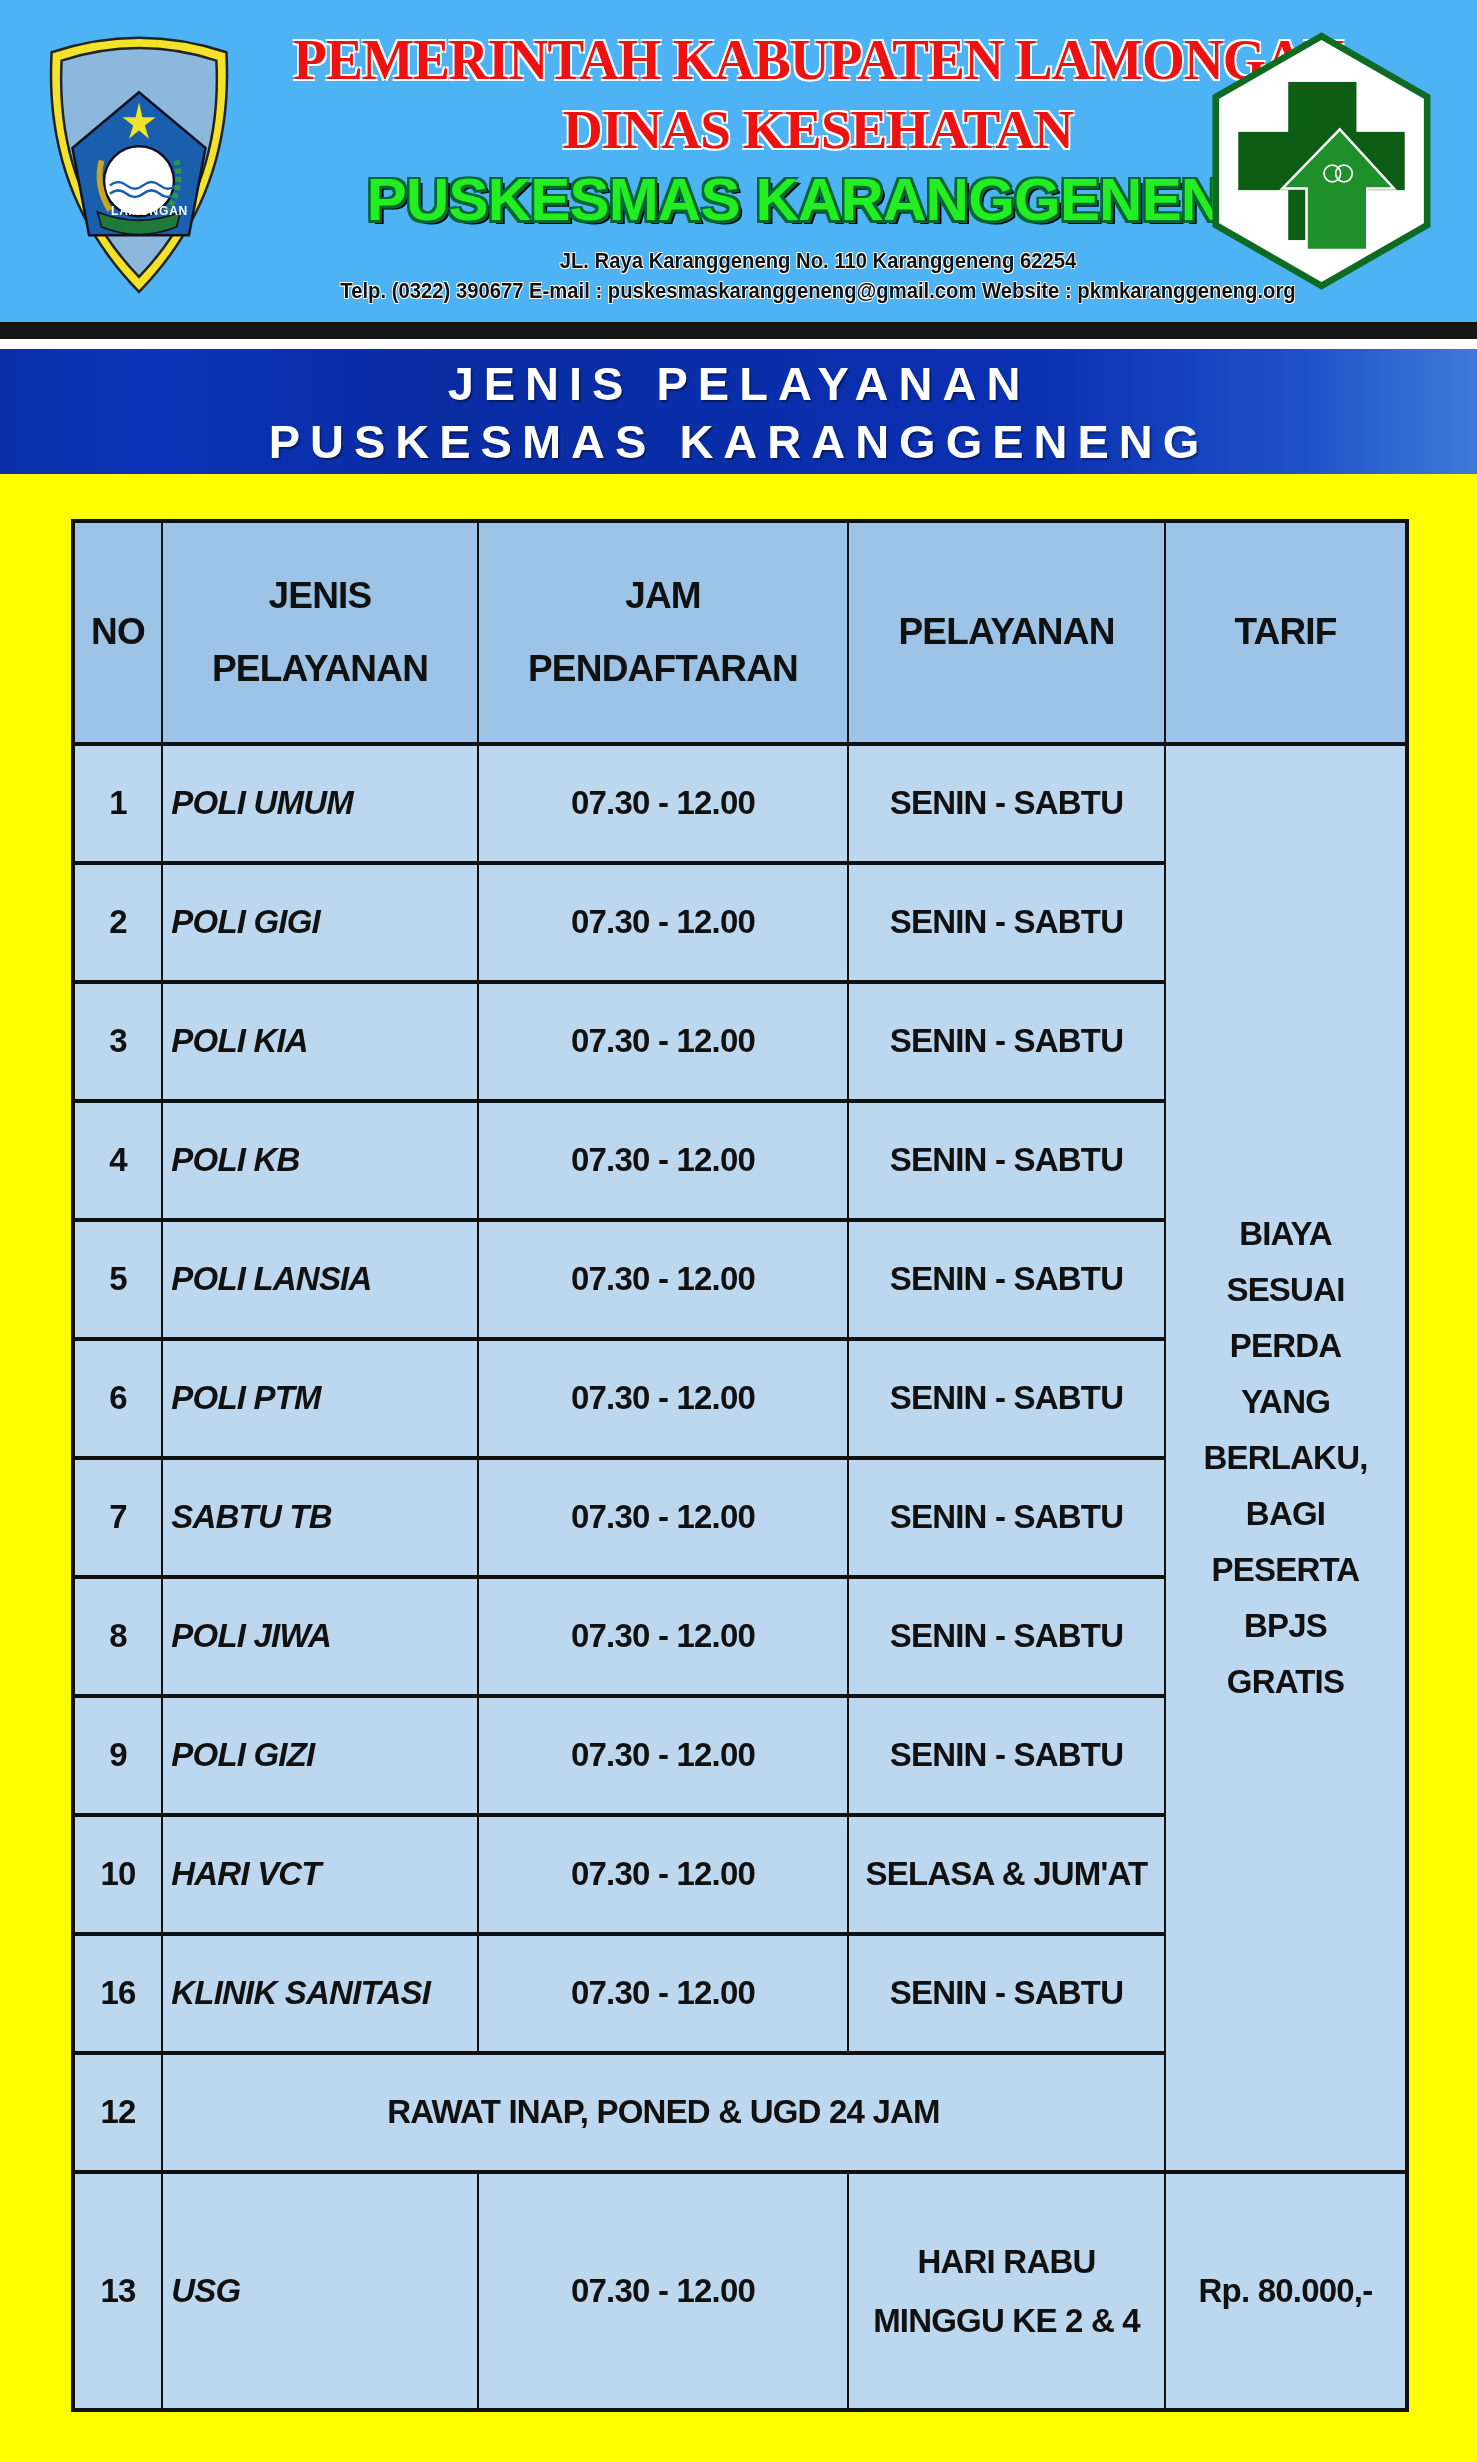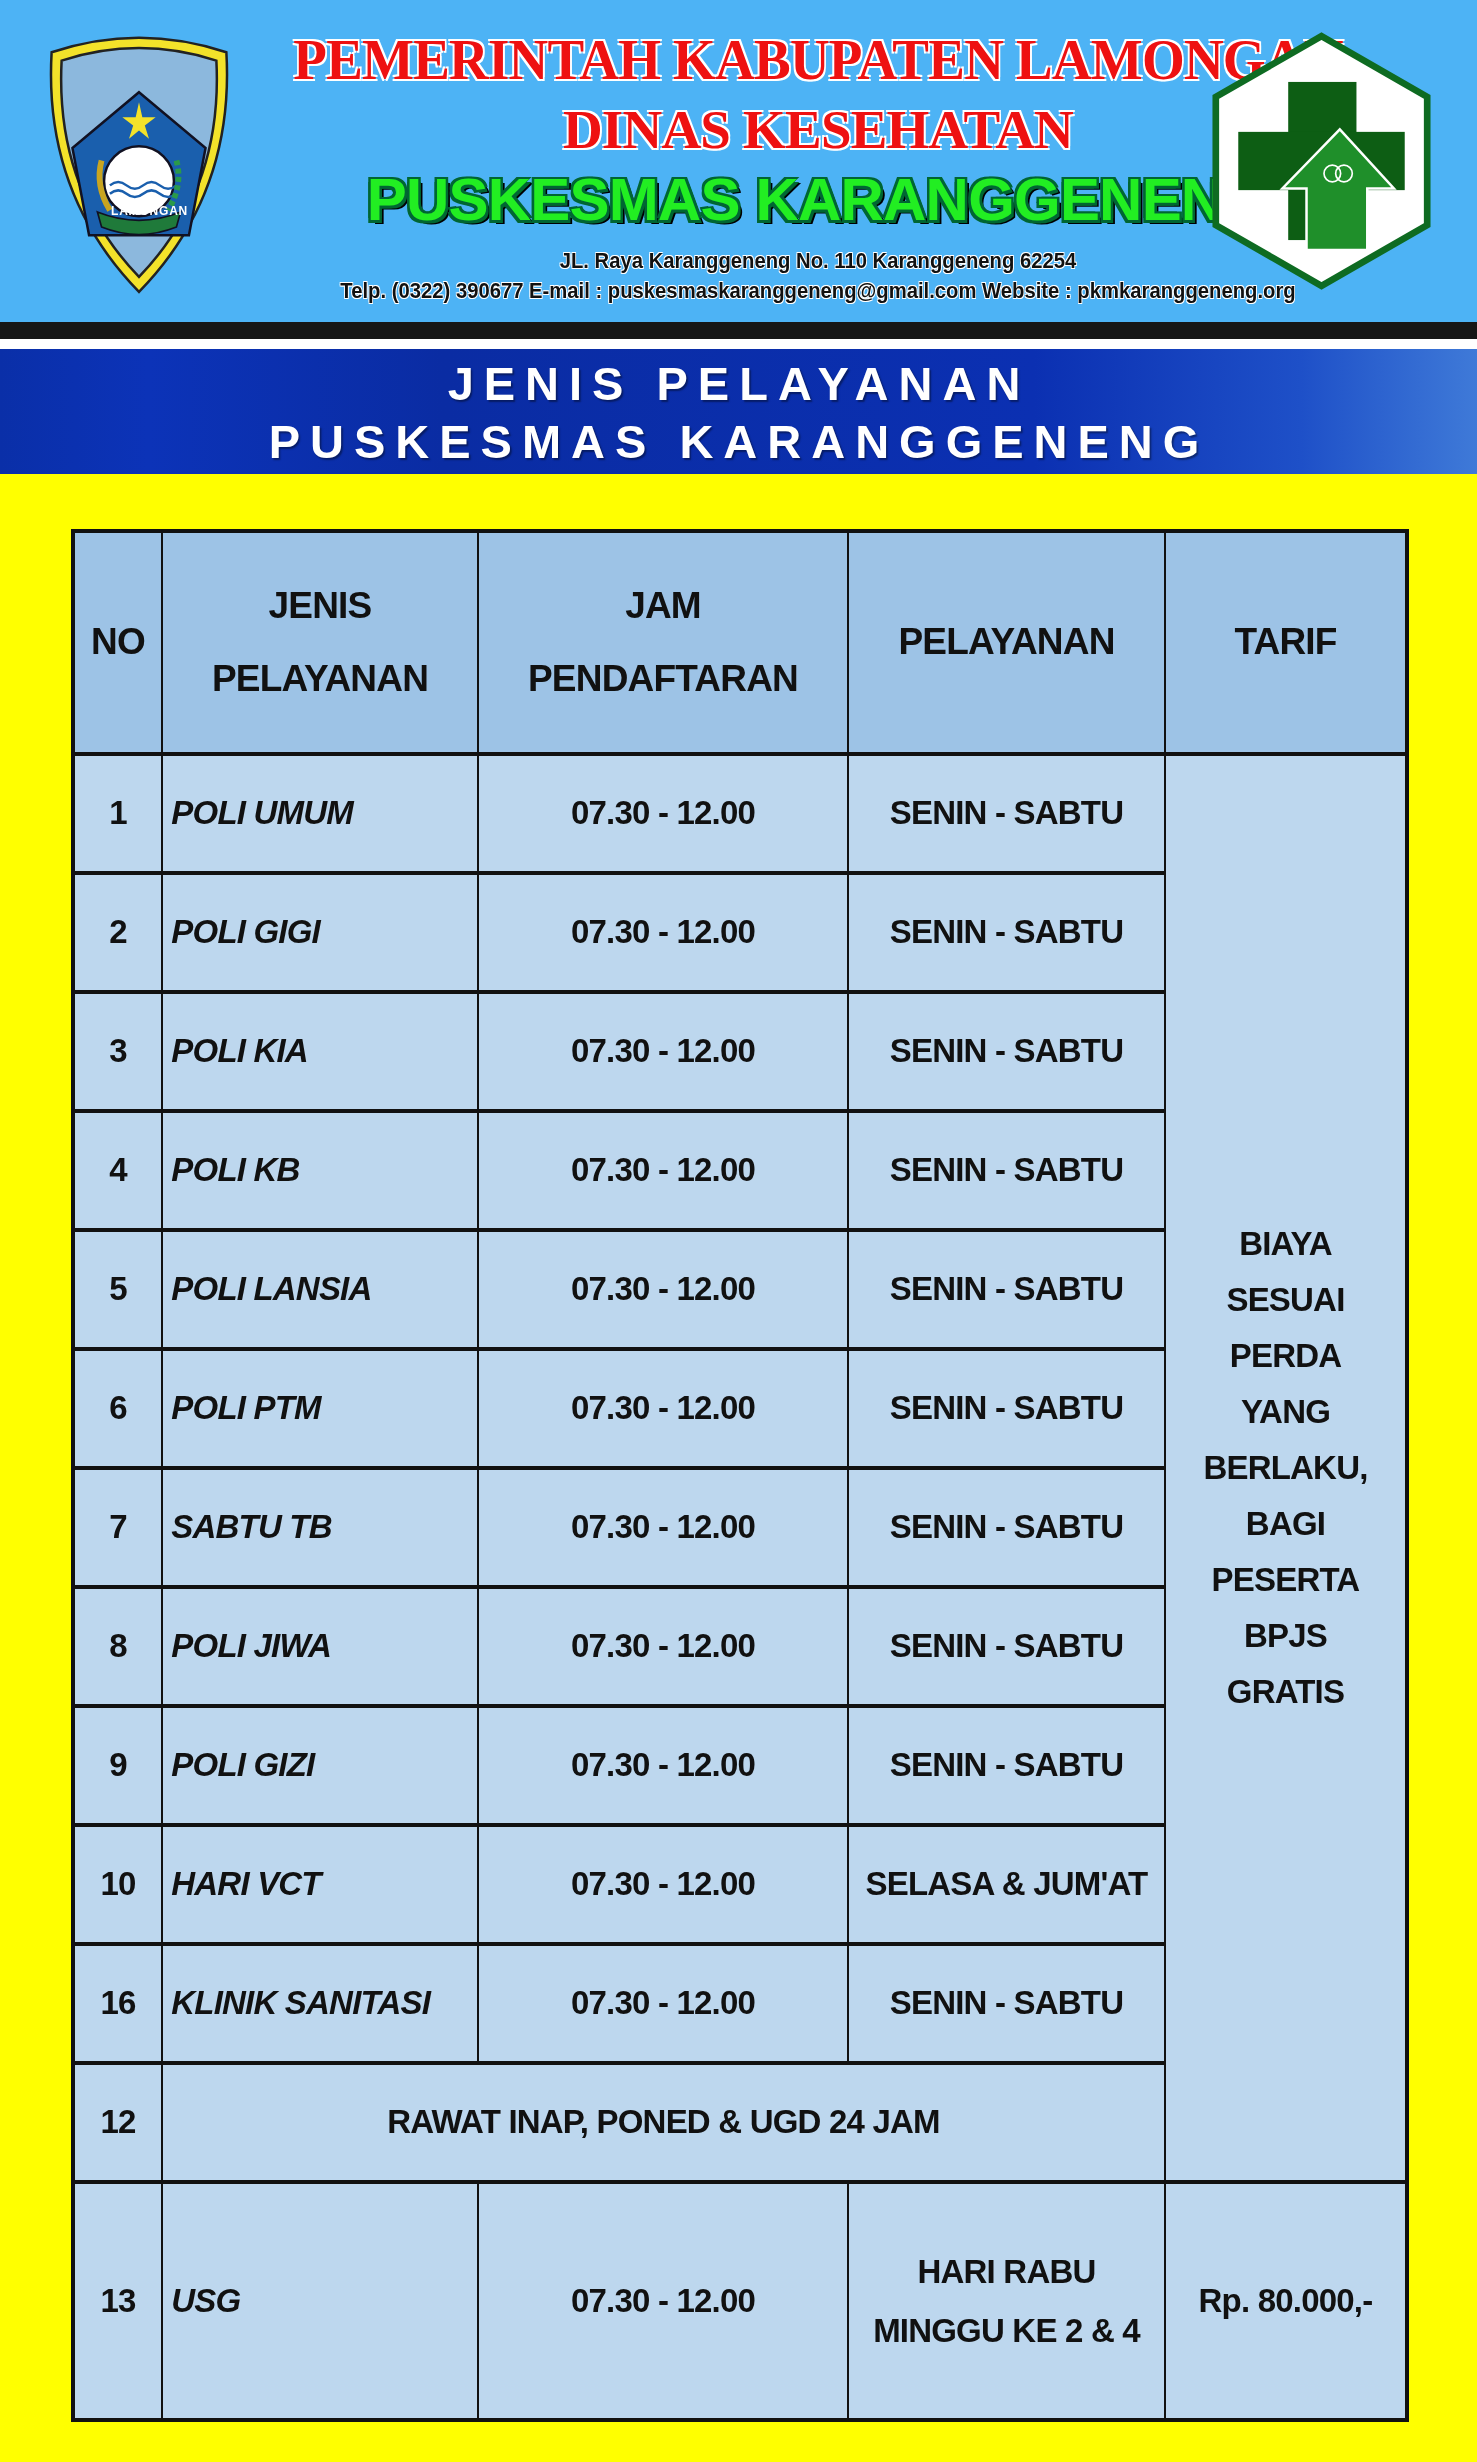--- a/index.html
+++ b/index.html
@@ -39,21 +39,21 @@
   }
   .banner-line {
     position: absolute; left: 0; width: 1478px; text-align: center; color: #fff;
     font-weight: bold; font-size: 47px; letter-spacing: 10px; white-space: nowrap;
     text-shadow: 1.7px 1.7px 1.7px rgba(0,0,0,0.4);
   }
   .bl-1 { top: 6.7px; }
   .bl-2 { top: 65px; }
 
   
-  .table-wrap { position: absolute; left: 71px; top: 519px; width: 1334px; height: 1896px; margin-top: 10px; }
+  .table-wrap { position: absolute; left: 71px; top: 519px; width: 1334px; height: 1896px; }
   table.svc {
     border-collapse: collapse; width: 1334px; table-layout: fixed;
     border: 4.2px solid #111;
   }
   table.svc td, table.svc th {
     border: 2.5px solid #111; background: #bdd7ee; color: #111;
     font-weight: bold; text-align: center; vertical-align: middle;
     font-size: 33px; line-height: 1.7; letter-spacing: -0.8px;
   }
   table.svc tr { border-bottom: 4.2px solid #111; }

